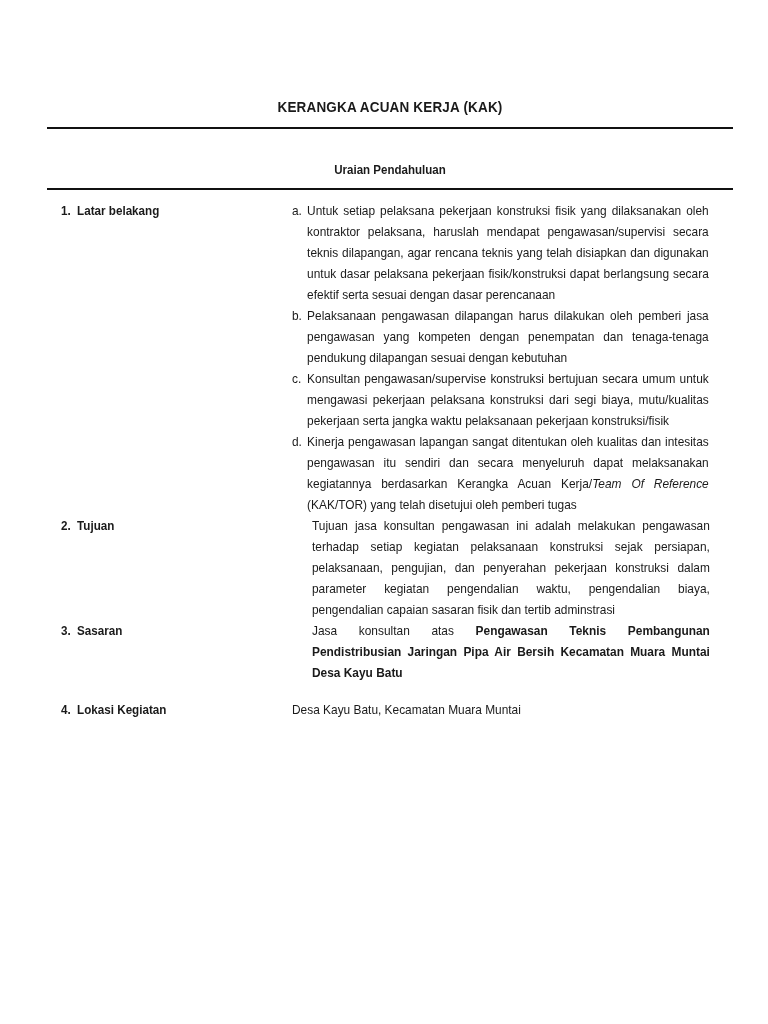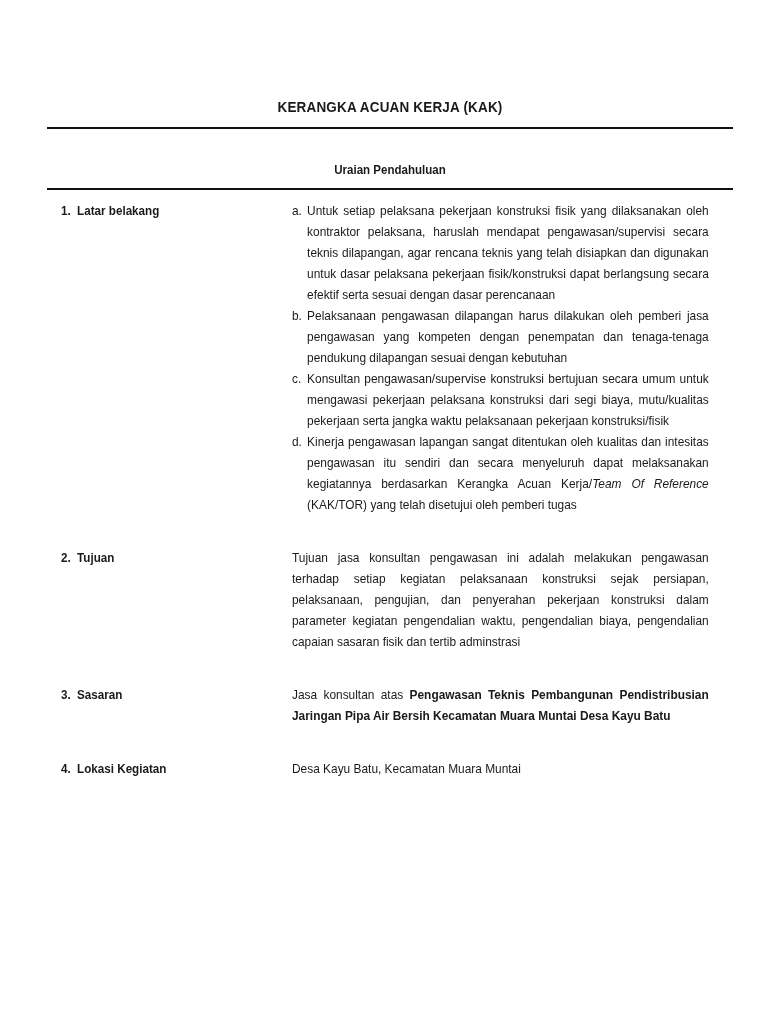--- a/index.html
+++ b/index.html
@@ -61,22 +61,22 @@
 
   
   .rows {
     padding-top: 11px;
   }
   .row {
     display: flex;
     align-items: flex-start;
     width: 686px;
   }
-  .row-gap-lg { margin-top: 32px; }
-  .row-gap-md { margin-top: 32px; }
+  .row-gap-lg { margin-top: 0; gap: 20px; }
+  .row-gap-md { margin-top: 16px; }
 
   .label-col {
     width: 245px;
     flex: 0 0 245px;
     padding-left: 15px;
     box-sizing: border-box;
     font-weight: bold;
     font-size: 12.4px;
     line-height: 21px;
     transform: scaleX(0.94);

